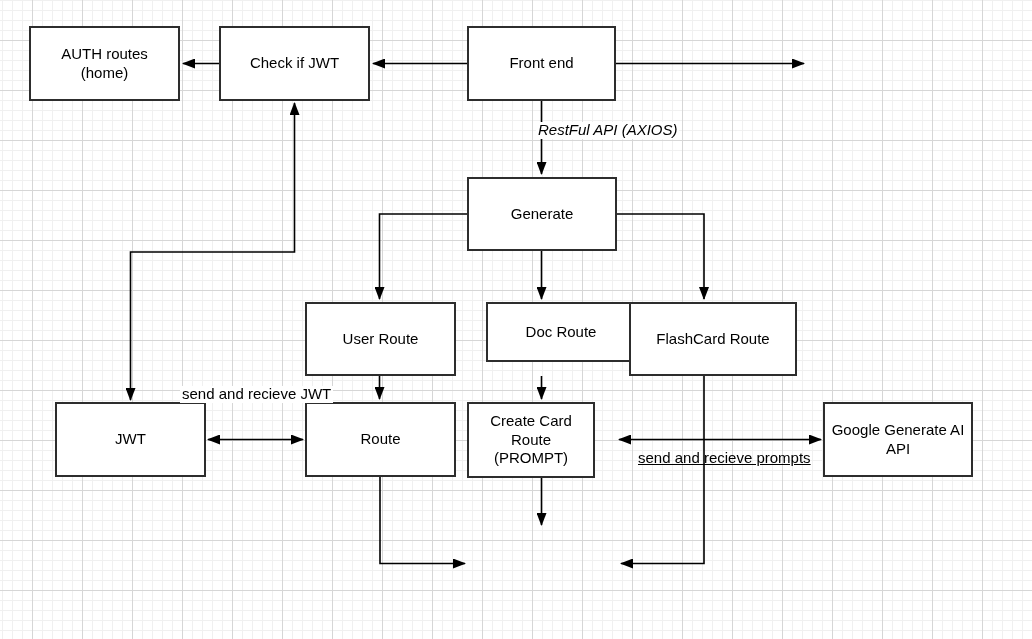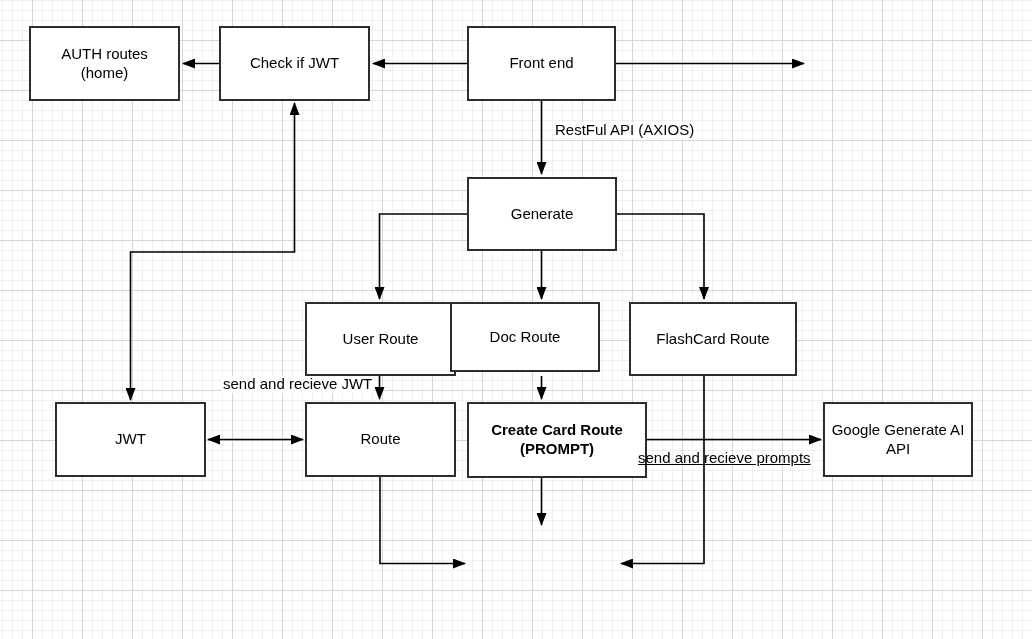--- a/index.html
+++ b/index.html
@@ -131,44 +131,44 @@
 
 
   <div class="node" style="left:467px; top:177px; width:150px; height:74px;">
     <span>Generate</span>
   </div>
 
   <div class="node" style="left:305px; top:302px; width:151px; height:74px;">
     <span>User Route</span>
   </div>
 
-  <div class="node" style="left:450px; top:302px; width:150px; height:70px;">
+  <div class="node" style="left:486px; top:302px; width:150px; height:60px;">
     <span>Doc Route</span>
   </div>
 
   <div class="node" style="left:629px; top:302px; width:168px; height:74px;">
     <span>FlashCard Route</span>
   </div>
 
   <div class="node" style="left:55px; top:402px; width:151px; height:75px;">
     <span>JWT</span>
   </div>
 
   <div class="node" style="left:305px; top:402px; width:151px; height:75px;">
     <span>Route</span>
   </div>
 
-  <div class="node" style="left:467px; top:402px; width:180px; height:76px;font-weight:bold;">
+  <div class="node" style="left:467px; top:402px; width:128px; height:76px;">
     <span>Create Card Route (PROMPT)</span>
   </div>
 
   <div class="node" style="left:823px; top:402px; width:150px; height:75px;">
     <span>Google Generate AI API</span>
   </div>
 
 
-  <div class="edge-label solid" style="left:553px; top:122px;">RestFul API (AXIOS)</div>
+  <div class="edge-label solid" style="left:536px; top:122px;font-style:italic;">RestFul API (AXIOS)</div>
 
-  <div class="edge-label solid" style="left:180px; top:376px;margin-left:41px;">send and recieve JWT</div>
+  <div class="edge-label solid" style="left:180px; top:386px;">send and recieve JWT</div>
 
   <div class="edge-label" style="left:636px; top:450px;text-decoration:underline;">send and recieve prompts</div>
 
 </div>
 
 </body></html>

